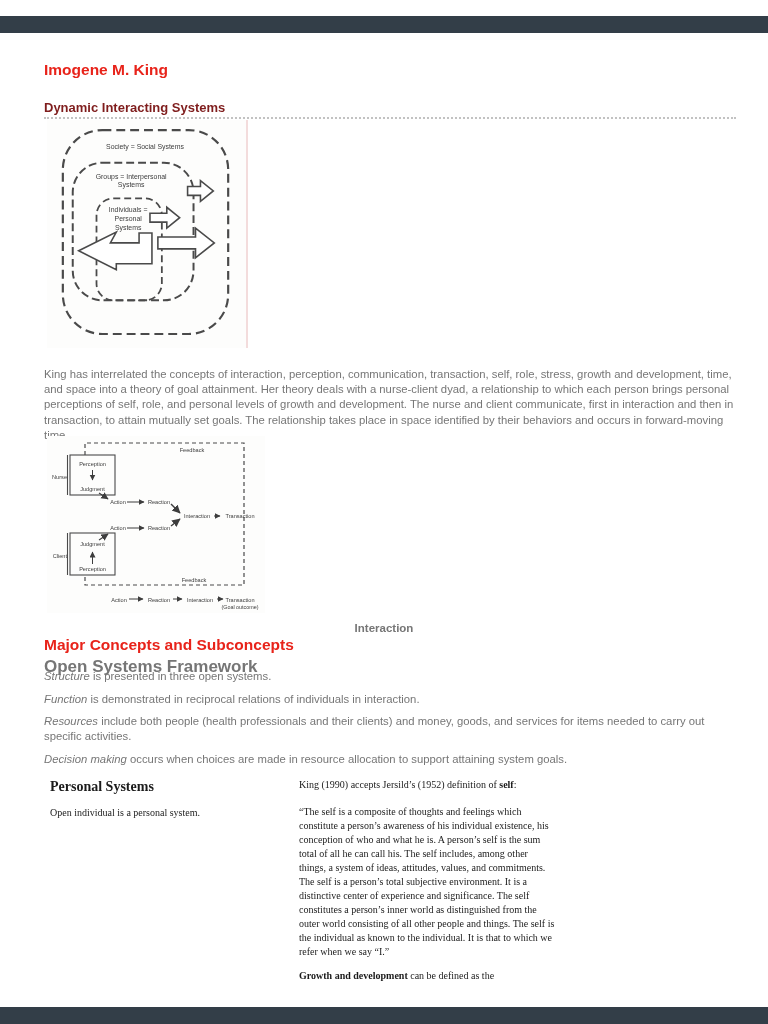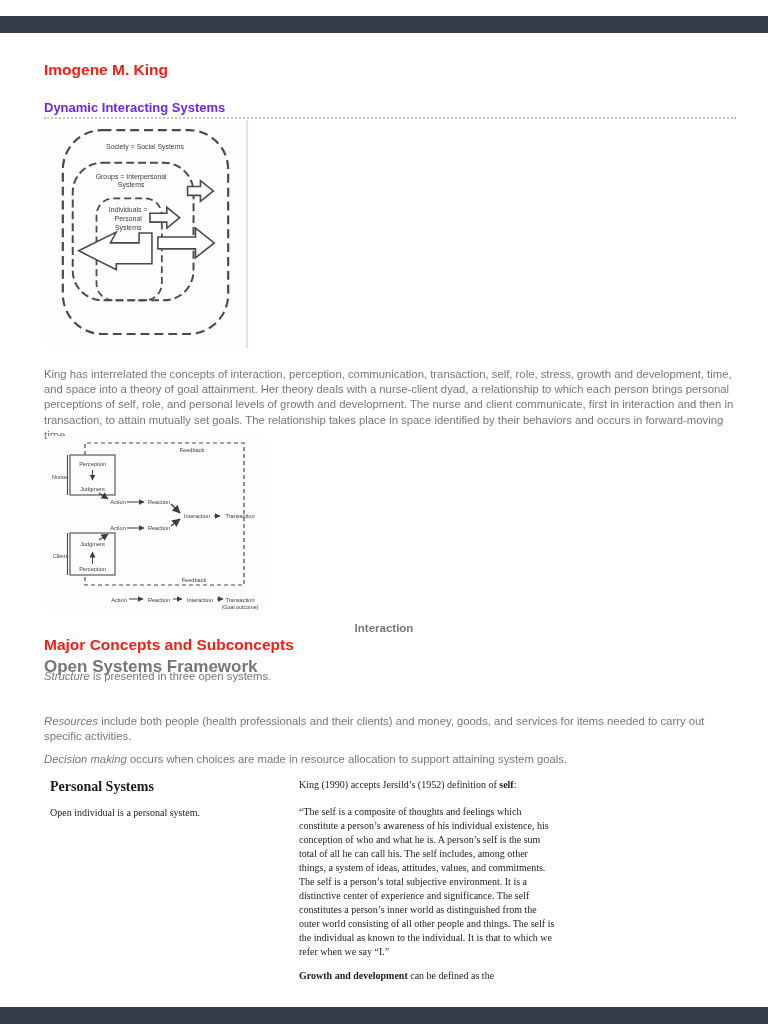--- a/index.html
+++ b/index.html
@@ -9,21 +9,21 @@
     background:#ffffff; overflow:hidden;
     font-family:"Liberation Sans", sans-serif;
   }
   .bar { position:absolute; left:0; width:768px; background:#333e48; }
   .bar.top { top:0; height:17px; }
   .bar.bottom { top:991px; height:33px; }
 
   .red-h { position:absolute; left:44px; color:#e8231a; font-weight:bold; font-size:15.5px; white-space:nowrap; }
   #author-h { top:45px; }
   #title-h { top:65px; }
-  #subtitle-h { position:absolute; left:44px; top:84px; color:#6d28d9; font-weight:bold; font-size:13px; white-space:nowrap; }
+  #subtitle-h { position:absolute; left:44px; top:84px; color:#7f1d1d; font-weight:bold; font-size:13px; white-space:nowrap; }
   #sep { position:absolute; left:44px; top:101px; width:692px; border-top:2px dotted #c2c2c2; }
 
   #d1 { position:absolute; left:47px; top:104px; background:#fdfdfc; border-right:2px solid #f3dcdc; }
   #d2 { position:absolute; left:47px; top:420px; background:#fdfdfc; }
 
   .gray-p { position:absolute; left:44px; width:696px; color:#767676; font-size:11.3px; line-height:15.2px; }
   #intro-p { top:351px; }
   #caption-interaction { position:absolute; left:0; top:606px; width:768px; text-align:center; color:#767676; font-weight:bold; font-size:11.5px; }
   #concepts-h { top:620px; }
   #framework-h { position:absolute; left:44px; top:641px; color:#767676; font-weight:bold; font-size:17px; }
@@ -120,20 +120,21 @@
     <text x="193" y="166" text-anchor="middle">Transaction</text>
     <text x="193" y="173" text-anchor="middle" class="tiny">(Goal outcome)</text>
   </svg>
 
   <div id="caption-interaction">Interaction</div>
 
   <div class="red-h" id="concepts-h">Major Concepts and Subconcepts</div>
   <div id="framework-h">Open Systems Framework</div>
 
   <p class="gray-p" id="def-structure"><em>Structure</em><span> is presented in three open systems.</span></p>
+  <p class="gray-p" id="def-function"><em>Function</em><span> is demonstrated in reciprocal relations of individuals in interaction.</span></p>
   <p class="gray-p" id="def-resources"><em>Resources</em><span> include both people (health professionals and their clients) and money, goods, and services for items needed to carry out specific activities.</span></p>
   <p class="gray-p" id="def-decision"><em>Decision making</em><span> occurs when choices are made in resource allocation to support attaining system goals.</span></p>
 
   <div class="serif" id="ps-heading">Personal Systems</div>
   <div class="serif" id="ps-text">Open individual is a personal system.</div>
 
   <div class="serif" id="king-intro"><span>King (1990) accepts Jersild’s (1952) definition of</span> <b>self</b><span>:</span></div>
   <div class="serif" id="self-quote">“The self is a composite of thoughts and feelings which constitute a person’s awareness of his individual existence, his conception of who and what he is. A person’s self is the sum total of all he can call his. The self includes, among other things, a system of ideas, attitudes, values, and commitments. The self is a person’s total subjective environment. It is a distinctive center of experience and significance. The self constitutes a person’s inner world as distinguished from the outer world consisting of all other people and things. The self is the individual as known to the individual. It is that to which we refer when we say “I.”</div>
   <div class="serif" id="growth-line"><b>Growth and development</b><span> can be defined as the</span></div>
 

